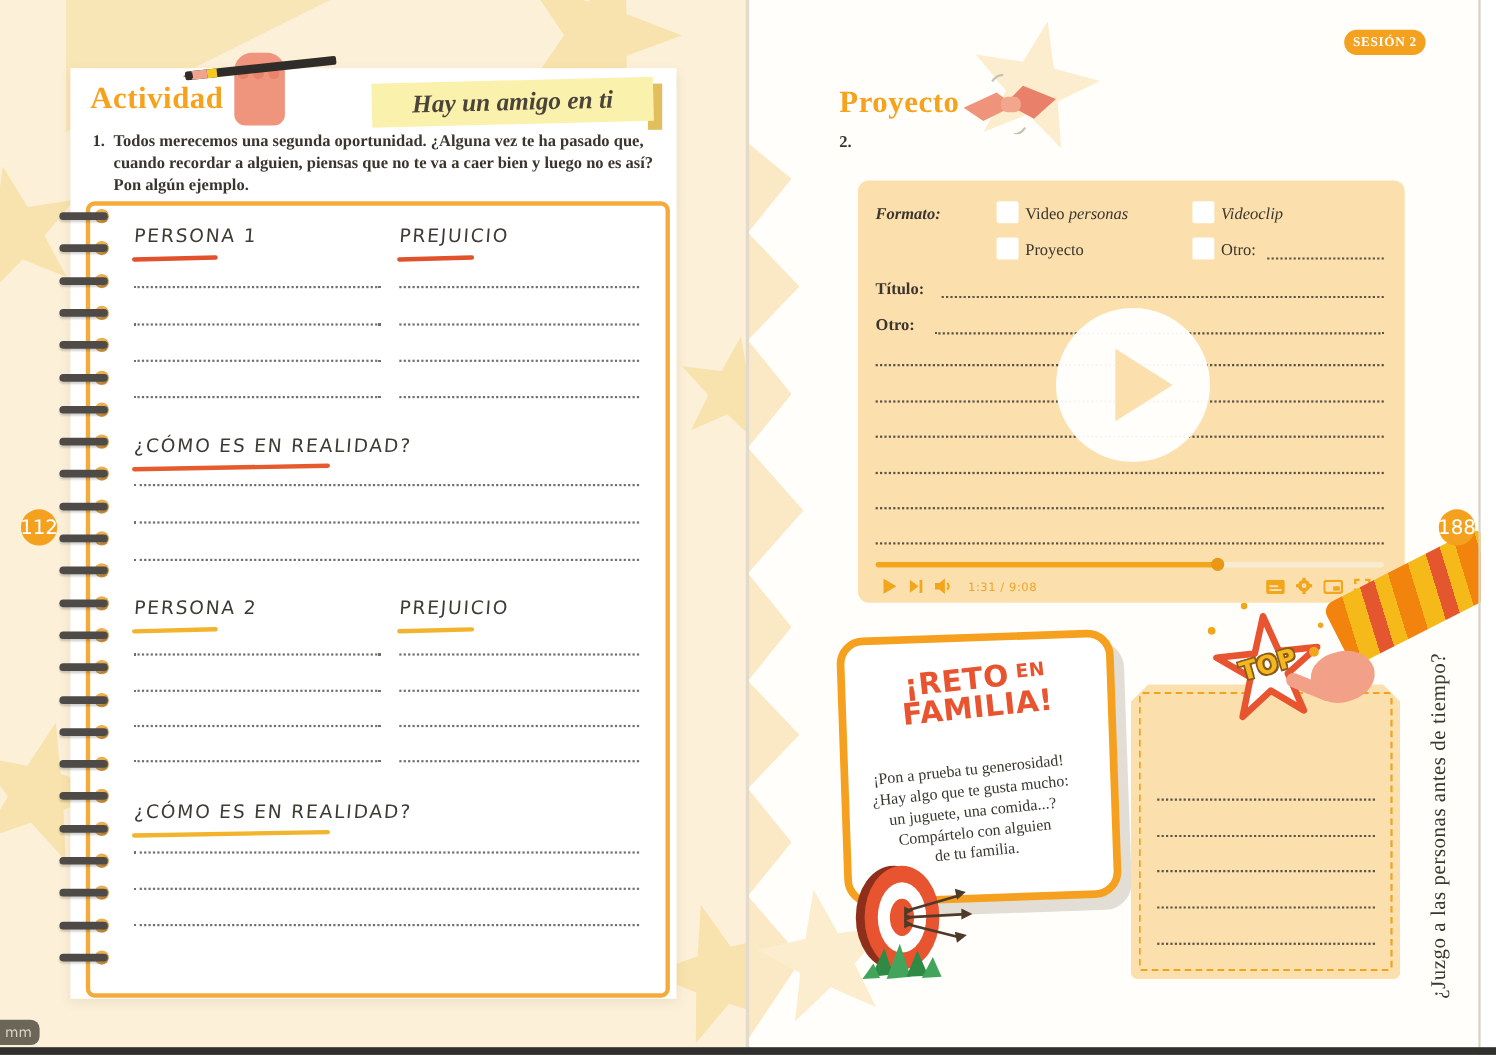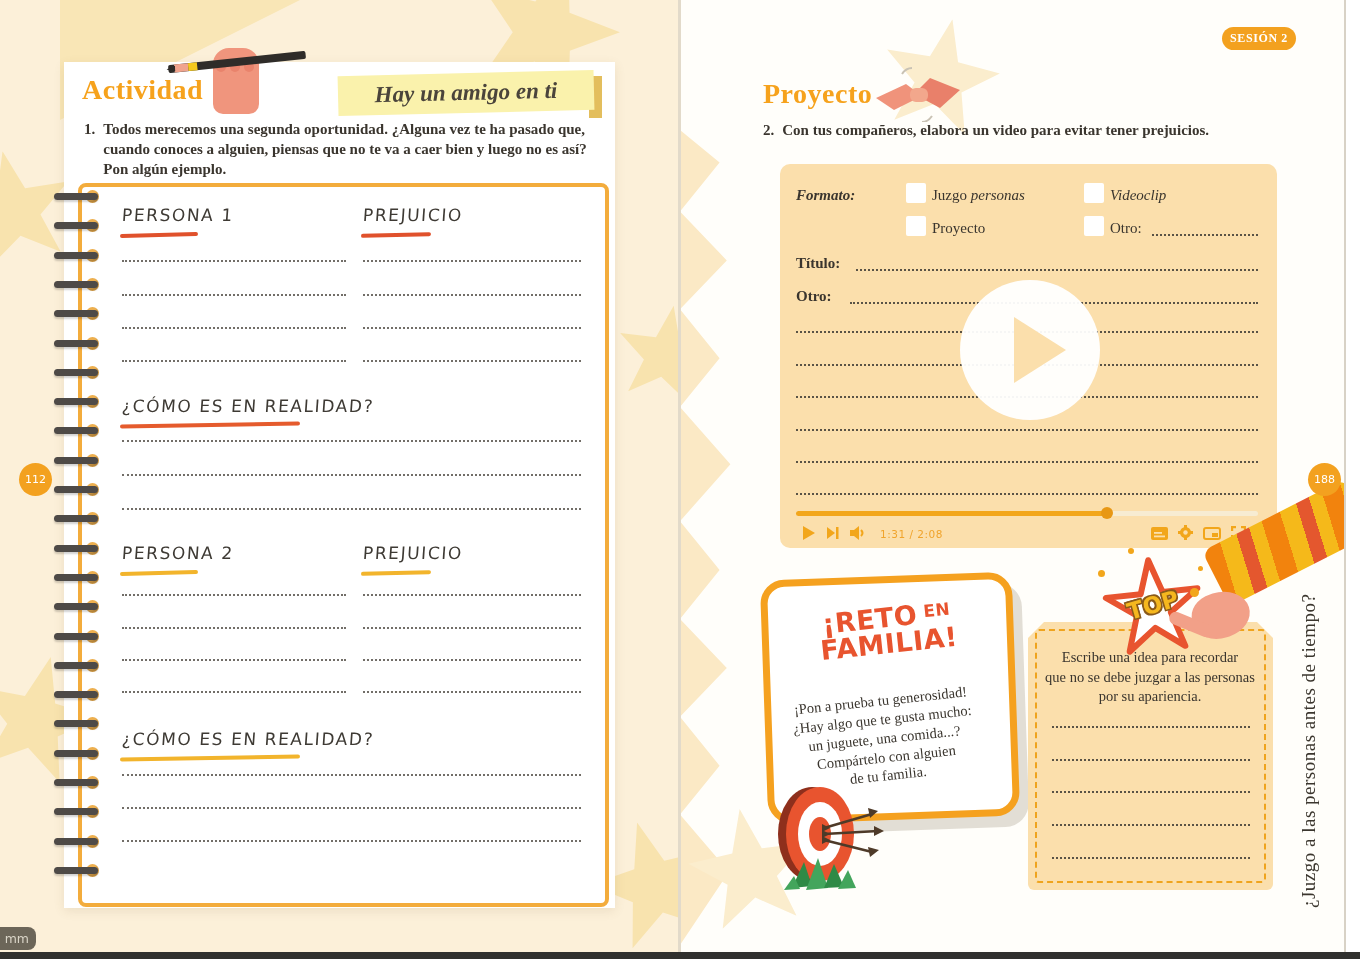--- a/index.html
+++ b/index.html
@@ -29,21 +29,21 @@
   .notebook{left:78px;top:183px;width:523px;height:716px;background:#fff;border:4px solid #F3AC3C;border-radius:8px;}
   .coil-bar{position:absolute;left:54px;width:44px;height:7px;border-radius:4px;background:#4E4A47;box-shadow:0 2px 2px rgba(0,0,0,.18);}
   .coil-dot{position:absolute;left:86px;width:13px;height:13px;border-radius:50%;background:#EDAF4E;box-shadow:inset -2px -2px 0 rgba(0,0,0,.12);}
 
   .hand-head{position:absolute;font-family:"DejaVu Sans",sans-serif;font-size:17px;letter-spacing:1.6px;color:#3E3A34;transform:skewX(-4deg);}
   .uline{position:absolute;height:4px;border-radius:3px;}
   .dl{position:absolute;border-bottom:2px dotted #5A554E;opacity:.85;}
   .dlp{position:absolute;border-bottom:2px dotted #49443C;opacity:.9;}
 
   .page-badge{position:absolute;width:33px;height:33px;border-radius:50%;background:#F3A11F;color:#fff;
-              display:flex;align-items:center;justify-content:center;font-family:"DejaVu Sans",sans-serif;font-size:11px;}
+              display:flex;align-items:center;justify-content:center;font-family:"DejaVu Sans",sans-serif;font-size:18px;}
 
   
   .fist{left:213px;top:48px;width:46px;height:66px;background:#F0957D;border-radius:16px 16px 10px 10px;}
   .knuckle{position:absolute;top:14px;width:10px;height:10px;border-radius:50%;background:#E9836C;}
   .pencil{left:168px;top:58px;width:138px;height:8px;background:#2F2C29;border-radius:2px;transform:rotate(-6deg);}
   .pencil-band{position:absolute;left:20px;top:0;width:9px;height:8px;background:#F5C91D;}
   .pencil-wood{position:absolute;left:6px;top:0;width:14px;height:8px;background:#F0A38D;}
   .pencil-tip{position:absolute;left:-2px;top:1px;width:9px;height:6px;background:#2F2C29;clip-path:polygon(0 50%,100% 0,100% 100%);}
 
   
@@ -123,21 +123,21 @@
         <div class="knuckle" style="left:31px;"></div>
     </div>
     <div class="abs pencil">
       <div class="pencil-wood"></div>
         <div class="pencil-band"></div>
         <div class="pencil-tip"></div>
     </div>
 
     <div class="abs instr" style="left:84px;top:120px;width:518px;">
       <span>1.</span>
-      <span>Todos merecemos una segunda oportunidad. ¿Alguna vez te ha pasado que, cuando conoces a alguien, piensas que no te va a caer bien y luego no es así? Pon algún ejemplo.</span>
+      <span>Todos merecemos una segunda oportunidad. ¿Alguna vez te ha pasado que, cuando recordar a alguien, piensas que no te va a caer bien y luego no es así? Pon algún ejemplo.</span>
     </div>
 
     <div class="abs notebook"></div>
     <div class="abs">
         <div class="coil-dot" style="top: 190px;"></div>
         <div class="coil-bar" style="top: 193px;"></div>
         <div class="coil-dot" style="top: 219.3px;"></div>
         <div class="coil-bar" style="top: 222.3px;"></div>
         <div class="coil-dot" style="top: 248.6px;"></div>
         <div class="coil-bar" style="top: 251.6px;"></div>
@@ -244,28 +244,27 @@
       <path d="M4 32 L34 18 L50 30 L22 44 Z" fill="#F0937B"></path>
       <path d="M88 24 L58 12 L42 28 L68 42 Z" fill="#E9806A"></path>
       <rect x="38" y="22" width="18" height="14" rx="6" fill="#F2A78C"></rect>
       <path d="M30 8 q4 -6 10 -6" stroke="#C9C2B4" stroke-width="2" fill="none"></path>
       <path d="M60 50 q-4 6 -10 6" stroke="#C9C2B4" stroke-width="2" fill="none"></path>
     </svg>
   </div>
 
   <div class="abs instr" style="left:763px;top:121px;width:505px;">
     <span>2.</span>
-    <span>Con tus compañeros, elabora un video para evitar tener prejuicios.</span>
   </div>
 
   <div class="abs panel"></div>
   <div class="panel-label" style="left:796px;top:187px;font-style:italic;">Formato:</div>
 
   <div class="checkbox" style="left:906px;top:183px;"></div>
-  <div class="opt-label" style="left:932px;top:187px;"><span>Juzgo </span><i>personas</i></div>
+  <div class="opt-label" style="left:932px;top:187px;"><span>Video </span><i>personas</i></div>
   <div class="checkbox" style="left:1084px;top:183px;"></div>
   <div class="opt-label" style="left:1110px;top:187px;"><i>Videoclip</i></div>
   <div class="checkbox" style="left:906px;top:216px;"></div>
   <div class="opt-label" style="left:932px;top:220px;"><span>Proyecto</span></div>
   <div class="checkbox" style="left:1084px;top:216px;"></div>
   <div class="opt-label" style="left:1110px;top:220px;"><span>Otro:</span></div>
   <div class="dlp" style="left:1152px;top:234px;width:106px;"></div>
 
   <div class="panel-label" style="left:796px;top:255px;">Título:</div>
   <div class="dlp" style="left:856px;top:269px;width:402px;"></div>
@@ -296,21 +295,21 @@
         <polygon points="0,0 8,6 0,12" fill="#F2A61B"></polygon>
         <rect x="9" y="0" width="2.5" height="12" fill="#F2A61B"></rect>
       </svg>
   </div>
   <div class="picon" style="left:850px;top:526px;">
     <svg width="15" height="14" viewBox="0 0 15 14">
         <polygon points="0,4 4,4 9,0 9,14 4,10 0,10" fill="#F2A61B"></polygon>
         <path d="M11 4 q3 3 0 6" stroke="#F2A61B" stroke-width="2" fill="none"></path>
       </svg>
   </div>
-  <div class="abs time-label" style="left:880px;top:528px;">1:31 / 2:08</div>
+  <div class="abs time-label" style="left:880px;top:528px;">1:31 / 9:08</div>
 
   <div class="picon" style="left:1151px;top:527px;">
     <svg width="17" height="13" viewBox="0 0 17 13">
         <rect width="17" height="13" rx="2" fill="#F2A61B"></rect>
         <rect x="3" y="5" width="8" height="1.8" fill="#FBDFAC"></rect>
         <rect x="3" y="8.5" width="11" height="1.8" fill="#FBDFAC"></rect>
       </svg>
   </div>
   <div class="picon" style="left:1178px;top:525px;">
     <svg width="15" height="15" viewBox="0 0 15 15">
@@ -368,23 +367,20 @@
         <polygon points="34,106 46,74 56,104" fill="#43A55C"></polygon>
         <polygon points="52,104 62,80 72,103" fill="#2F8A46"></polygon>
         <polygon points="66,105 76,86 84,104" fill="#43A55C"></polygon>
         <polygon points="12,106 22,92 28,105" fill="#43A55C"></polygon>
       </g>
     </svg>
   </div>
 
   <div class="abs idea-box">
     <div class="idea-dash"></div>
-    <div class="idea-text">Escribe una idea para recordar
-que no se debe juzgar a las personas
-por su apariencia.</div>
     <div class="dlp" style="left:24px;top:104px;width:198px;"></div>
     <div class="dlp" style="left:24px;top:137px;width:198px;"></div>
     <div class="dlp" style="left:24px;top:169px;width:198px;"></div>
     <div class="dlp" style="left:24px;top:202px;width:198px;"></div>
     <div class="dlp" style="left:24px;top:235px;width:198px;"></div>
   </div>
 
   <div class="abs top-star-wrap">
     <svg width="100" height="100" viewBox="0 0 100 100">
       <path d="M50 4 L61 37 L96 37 L67 58 L78 93 L50 72 L22 93 L33 58 L4 37 L39 37 Z" fill="#FFFFFF" stroke="#E8542F" stroke-width="6" stroke-linejoin="round"></path>

